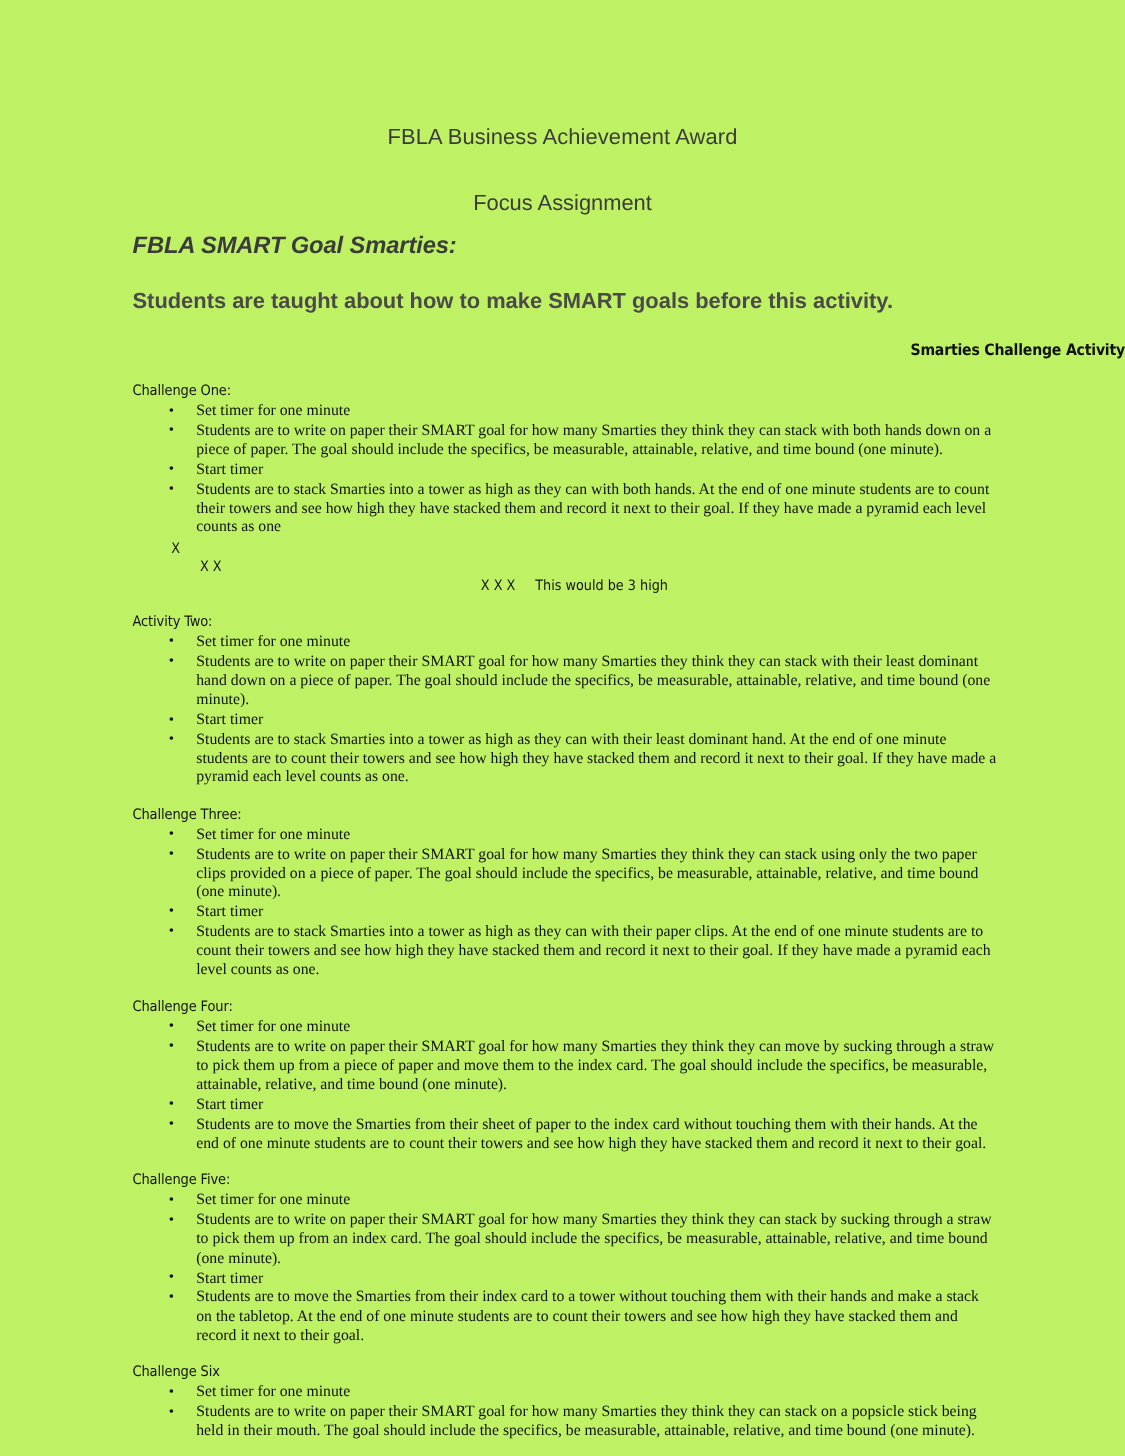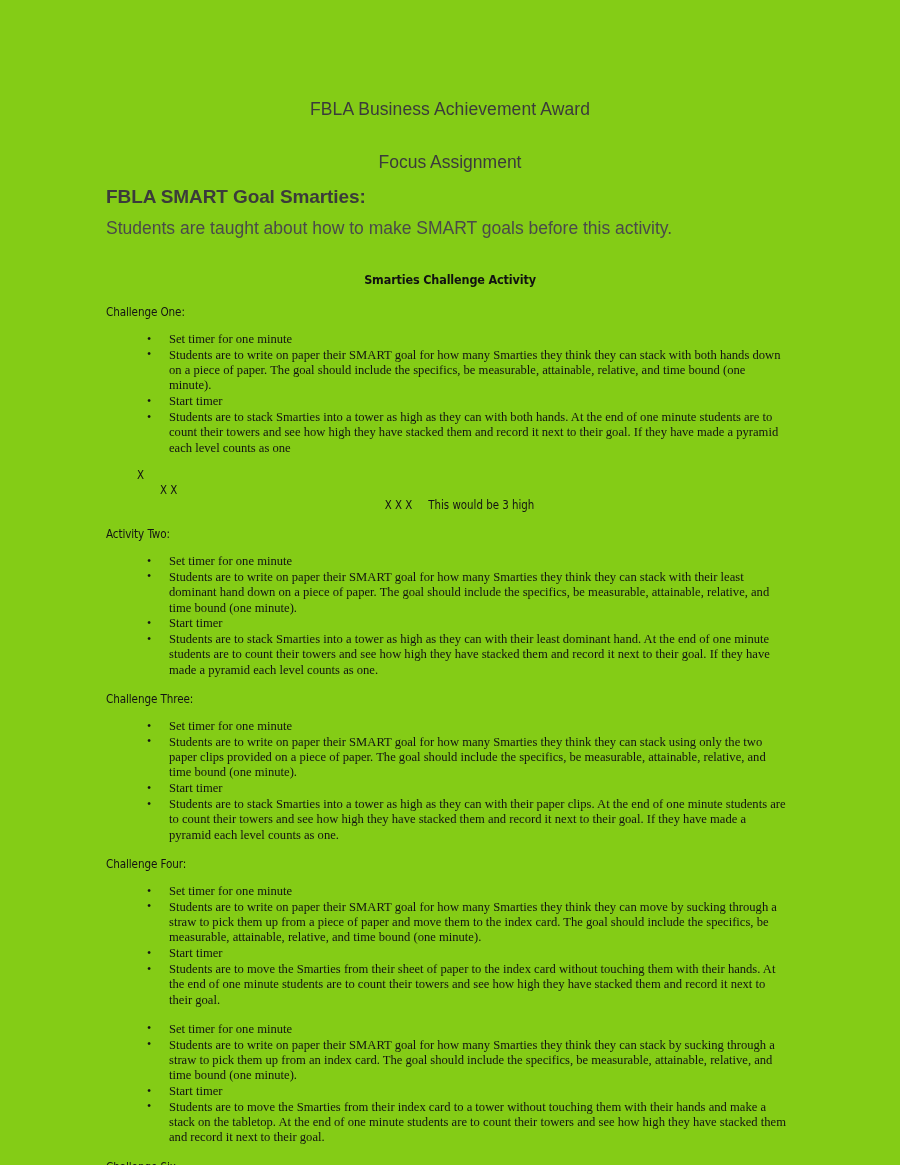--- a/index.html
+++ b/index.html
@@ -13,21 +13,21 @@
     font-family: "Liberation Serif", serif;
     color: #0d0d0d;
     -webkit-font-smoothing: antialiased;
     overflow: hidden;
   }
 
   .page {
     position: relative;
     width: 900px;
     height: 1165px;
-    background: #84cc16;
+    background: #bef264;
     box-sizing: border-box;
   }
 
   
   .doc-title-block {
     position: absolute;
     left: 0;
     top: 100px;
     width: 900px;
     text-align: center;
@@ -50,38 +50,39 @@
   
   .section-heading {
     position: absolute;
     left: 106px;
     top: 186px;
     font-family: "Liberation Sans", sans-serif;
     font-size: 19px;
     font-weight: bold;
     color: #3b3b3b;
     letter-spacing: -0.1px;
+    font-style: italic;
   }
   .section-lead {
     position: absolute;
     left: 106px;
-    top: 218px;
+    top: 230px;
     font-family: "Liberation Sans", sans-serif;
     font-size: 17.5px;
-    font-weight: normal;
+    font-weight: bold;
     color: #4a4a4a;
   }
 
   
   .activity-heading {
     position: absolute;
     left: 0;
     top: 272px;
     width: 900px;
-    text-align: center;
+    text-align: right;
     font-family: "DejaVu Sans Condensed", "Liberation Sans", sans-serif;
     font-size: 12.5px;
     font-weight: bold;
     color: #111111;
     letter-spacing: -0.15px;
   }
 
   
   .content {
     position: absolute;
@@ -107,21 +108,21 @@
     font-family: "DejaVu Sans Condensed", "Liberation Sans", sans-serif;
     font-size: 11.6px;
     color: #131313;
     letter-spacing: -0.1px;
     line-height: 1.3;
     margin: 0 0 1px 0;
   }
 
   ul.bullets {
     list-style: none;
-    margin: 12px;
+    margin: 0;
     padding: 0;
   }
   ul.bullets > li {
     position: relative;
     padding-left: 51px;
     font-family: "Liberation Serif", serif;
     font-size: 12.6px;
     line-height: 1.215;
     color: #121212;
     margin: 0 0 0.5px 0;
@@ -207,20 +208,21 @@
         <div class="challenge-block">
           <div class="challenge-title">Challenge Four:</div>
           <ul class="bullets">
             <li>Set timer for one minute</li>
             <li>Students are to write on paper their SMART goal for how many Smarties they think they can move by sucking through a straw to pick them up from a piece of paper and move them to the index card.  The goal should include the specifics, be measurable, attainable, relative, and time bound (one minute).</li>
             <li>Start timer</li>
             <li>Students are to move the Smarties from their sheet of paper to the index card without touching them with their hands. At the end of one minute students are to count their towers and see how high they have stacked them and record it next to their goal.</li>
           </ul>
         </div>
         <div class="challenge-block">
+          <div class="challenge-title">Challenge Five:</div>
           <ul class="bullets">
             <li>Set timer for one minute</li>
             <li>Students are to write on paper their SMART goal for how many Smarties they think they can stack by sucking through a straw to pick them up from an index card.  The goal should include the specifics, be measurable, attainable, relative, and time bound (one minute).</li>
             <li>Start timer</li>
             <li>Students are to move the Smarties from their index card to a tower without touching them with their hands and make a stack on the tabletop.  At the end of one minute students are to count their towers and see how high they have stacked them and record it next to their goal.</li>
           </ul>
         </div>
         <div class="challenge-block">
           <div class="challenge-title">Challenge Six</div>
           <ul class="bullets">

